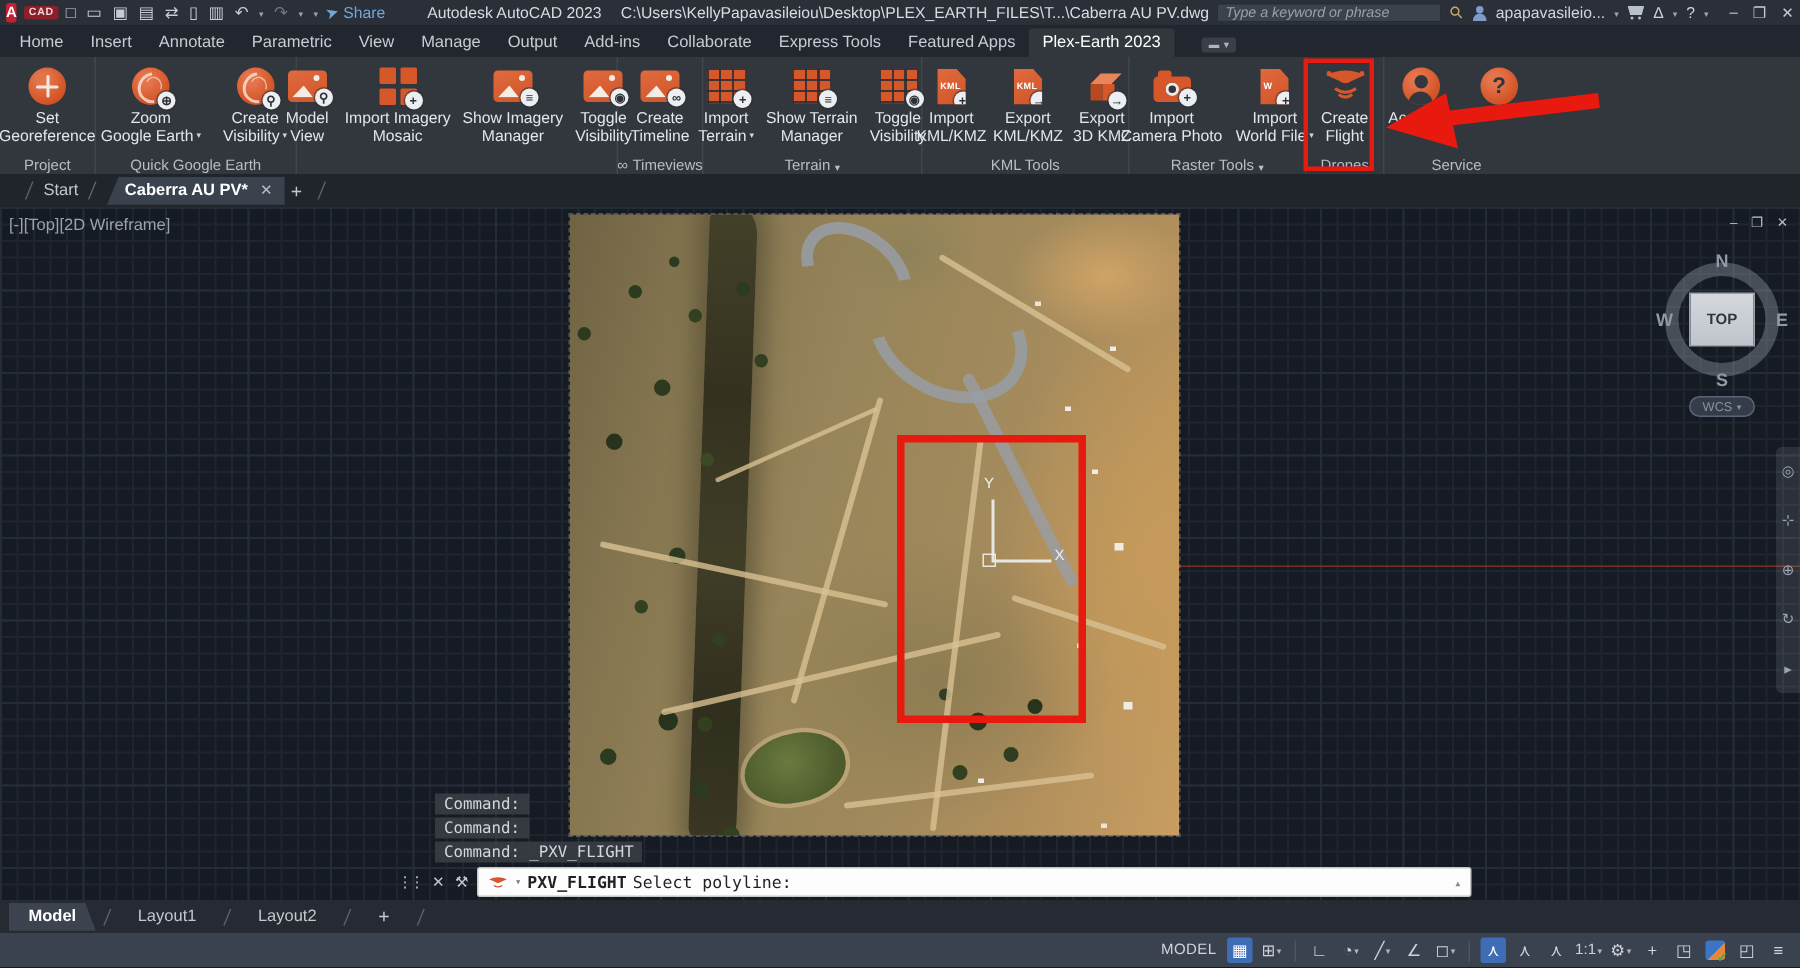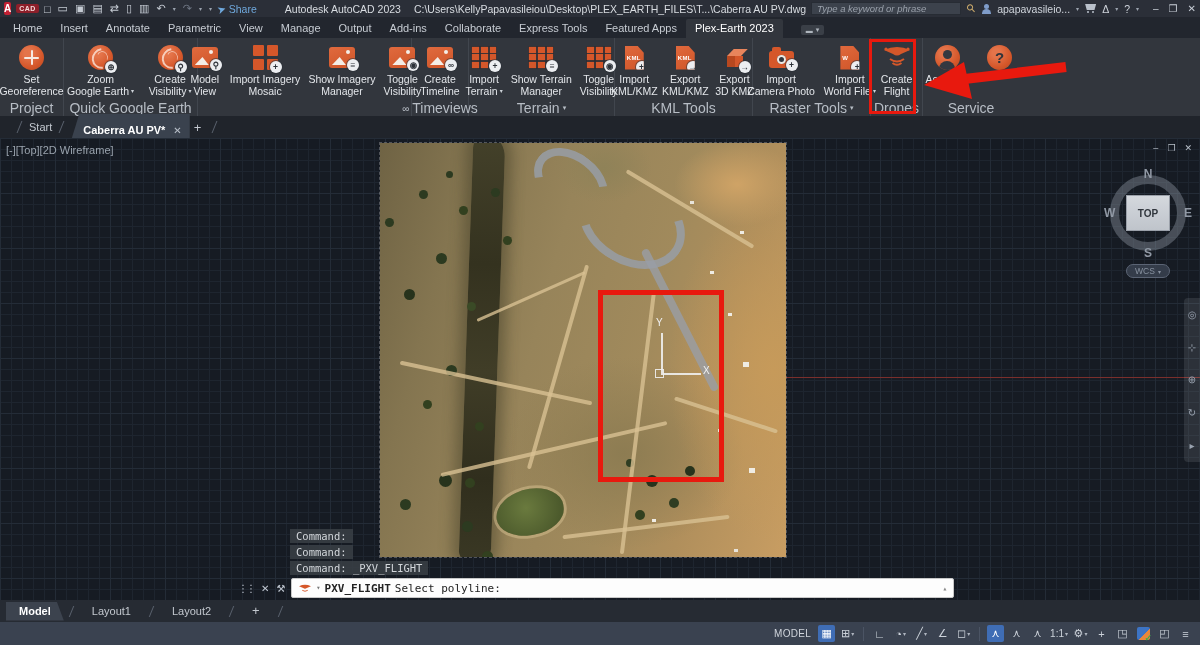--- a/index.html
+++ b/index.html
@@ -33,21 +33,21 @@
 
 .tabrow{position:absolute;left:0;top:17px;width:1200px;height:21px;background:#22262e;display:flex;align-items:flex-end;padding-left:4px;font-size:11px;color:#c7ccd3}
 .rtab{padding:3px 9px 4px;cursor:pointer;white-space:nowrap}
 .rtab.active{background:#32363d;color:#fff;border-radius:2px 2px 0 0}
 .ribbon-toggle{margin-left:18px;margin-bottom:3px;display:flex;align-items:center;gap:3px;background:#3a3f47;border-radius:2px;padding:1px 5px;font-size:7px;color:#aeb5bd}
 
 
 .ribbon{position:absolute;left:0;top:38px;width:1200px;height:78px;background:#32363d;display:flex}
 .panel{height:78px;display:flex;flex-direction:column;border-right:1px solid #41464e}
 .panel-body{flex:1;display:flex;justify-content:center;align-items:flex-start;padding-top:1px}
-.panel-label{height:16px;font-size:14px;color:#b7bdc5;display:flex;align-items:center;justify-content:center;gap:3px}
+.panel-label{height:16px;font-size:10px;color:#b7bdc5;display:flex;align-items:flex-end;justify-content:center;gap:3px}
 .plabel-caret{font-size:7px;color:#b7bdc5}
 .inf{font-size:10px;color:#b7bdc5}
 .rbtn{display:flex;flex-direction:column;align-items:center;cursor:pointer;padding:1px 2px;border-radius:2px}
 .rbtn .lbl{font-size:10.5px;line-height:11.5px;color:#e3e6ea;text-align:center;white-space:nowrap}
 .bcaret{font-size:6px;color:#cfd4da;vertical-align:2px;margin-left:2px}
 .icb{position:relative;width:34px;height:31px;margin:2px auto 1px;display:flex;align-items:center;justify-content:center}
 .icn{position:relative;display:flex;align-items:center;justify-content:center}
 .badge{position:absolute;right:-4px;bottom:-3px;width:12px;height:12px;border-radius:50%;background:#eceef1;color:#2c3138;font-size:8.5px;line-height:12px;font-weight:700;text-align:center;box-shadow:0 0 0 1px rgba(44,49,56,.55);z-index:2}
 .i-circle{width:25px;height:25px;border-radius:50%;background:radial-gradient(circle at 38% 32%,#e4744a 18%,#d5572a 62%,#b8481f)}
 .i-target::before{content:"";position:absolute;width:15px;height:2px;background:#f6e9e2;border-radius:1px}
@@ -75,21 +75,21 @@
 .i-help::after{content:"?";color:#2f343b;font-weight:700;font-size:15px}
 .w72{width:76px}.w56{width:56px}.w46{width:46px}
 
 
 .drone-highlight{position:absolute;left:869px;top:39px;width:47px;height:75px;border:3px solid #e8190e;z-index:30;pointer-events:none}
 .arrow-svg{position:absolute;left:918px;top:55px;z-index:31;pointer-events:none}
 
 
 .filetabs{position:absolute;left:0;top:116px;width:1200px;height:22px;background:#20242b;display:flex;align-items:center;font-size:11px;color:#c3c8cf;padding-left:10px}
 .slash{width:1px;height:12px;background:#5a626e;transform:skewX(-22deg);margin:0 9px}
-.doctab{background:#3a424e;color:#fff;font-weight:700;padding:10px 8px 4px 12px;display:flex;align-items:flex-end;gap:8px;clip-path:polygon(8px 0,100% 0,calc(100% - 0px) 100%,0 100%);}
+.doctab{background:#3a424e;color:#fff;font-weight:700;padding:3px 8px 4px 12px;display:flex;align-items:flex-end;gap:8px;clip-path:polygon(8px 0,100% 0,calc(100% - 0px) 100%,0 100%);}
 .doctab .x{font-weight:400;color:#b9c0ca;font-size:10px}
 .newtab{font-size:13px;color:#c3c8cf;margin:0 4px}
 
 
 .canvas{position:absolute;left:0;top:138px;width:1200px;height:462px;background:linear-gradient(#242c37 1px,transparent 1px) 0 0/55px 55px,linear-gradient(90deg,#242c37 1px,transparent 1px) 0 0/55px 55px,linear-gradient(#1e252f 1px,transparent 1px) 0 0/11px 11px,linear-gradient(90deg,#1e252f 1px,transparent 1px) 0 0/11px 11px,#161b23;overflow:hidden}
 .vp-label{position:absolute;left:6px;top:6px;font-size:11px;color:#9aa3ad;z-index:5}
 .axis-red{position:absolute;left:786px;top:239px;width:414px;height:1px;background:#7a2f2c;z-index:1}
 .canvas-winbtns{position:absolute;right:8px;top:5px;display:flex;gap:9px;color:#b9c0ca;font-size:9px;z-index:6}
 
 
@@ -131,21 +131,21 @@
 .wcs-pill{position:absolute;left:1126px;top:126px;width:44px;height:14px;background:rgba(58,66,80,.85);border:1px solid #5b6474;border-radius:7px;display:flex;align-items:center;justify-content:center;gap:3px;font-size:8.5px;color:#8892a0;z-index:6;cursor:pointer}
 .wcs-pill .c{font-size:6px}
 
 
 .navbar{position:absolute;left:1184px;top:160px;width:16px;height:164px;background:rgba(190,198,210,.13);border-radius:4px 0 0 4px;display:flex;flex-direction:column;align-items:center;justify-content:space-around;z-index:6;color:#9aa3b0;font-size:10px}
 .navbar span{cursor:pointer}
 
 
 .cmd-history{position:absolute;left:290px;z-index:7;font-family:"DejaVu Sans Mono",monospace;font-size:10.5px;color:#d3d7db}
 .cmd-history .row{background:rgba(58,63,69,.85);padding:1px 6px;margin-bottom:2px;width:fit-content}
-.cmd-dock{position:absolute;left:238px;top:439px;height:22px;display:flex;align-items:center;z-index:8}
+.cmd-dock{position:absolute;left:265px;top:439px;height:22px;display:flex;align-items:center;z-index:8}
 .dock-icons{display:flex;gap:7px;align-items:center;color:#c2c9d3;font-size:10px;margin-right:6px}
 .cmd-input{width:663px;height:20px;background:#fdfdfd;border:1px solid #c8c8c8;border-radius:2px;display:flex;align-items:center;padding:0 6px;gap:4px;font-family:"DejaVu Sans Mono",monospace;font-size:11px;color:#222}
 .cmd-input .cmdname{font-weight:700}
 .cmd-input .up{margin-left:auto;color:#8a8a8a;font-size:8px}
 .drone-mini{width:14px;height:11px}
 
 
 .layoutbar{position:absolute;left:0;top:600px;width:1200px;height:22px;background:#262b33;display:flex;align-items:center;font-size:11px;color:#c3c8cf;padding-left:6px}
 .ltab{padding:3px 13px 4px;cursor:pointer}
 .ltab.active{background:#3c434e;color:#fff;font-weight:700;clip-path:polygon(0 0,calc(100% - 7px) 0,100% 100%,0 100%)}

